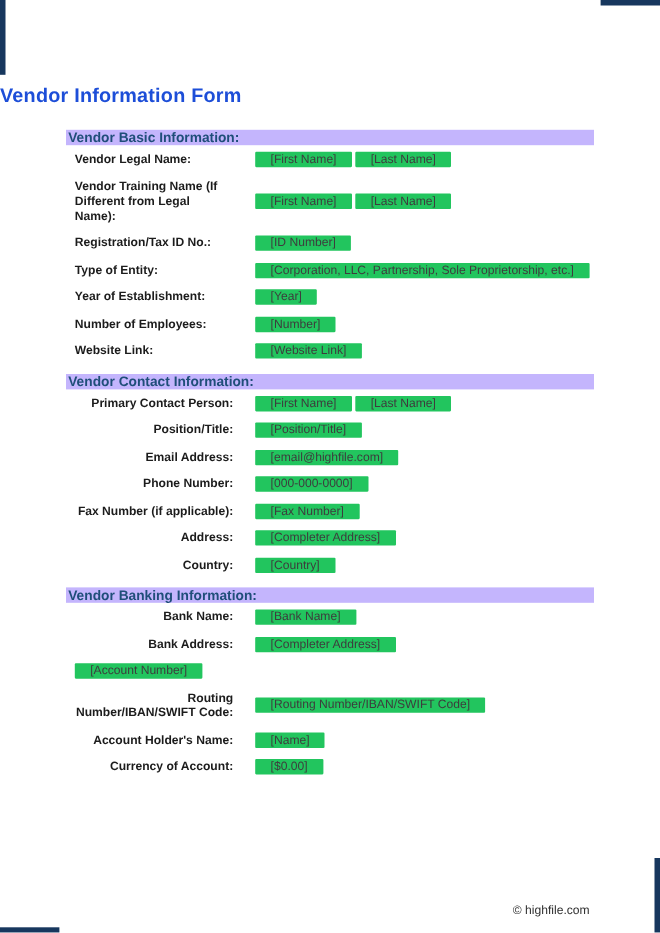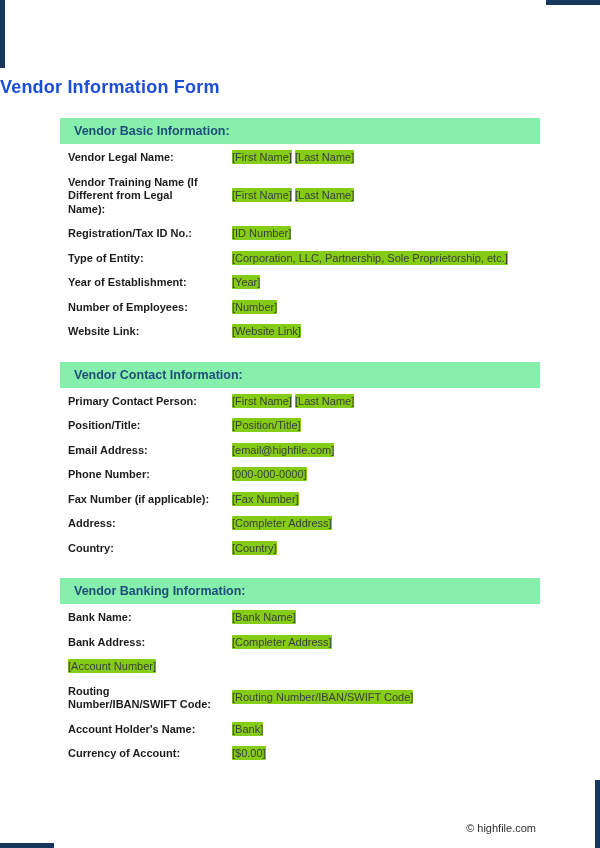--- a/index.html
+++ b/index.html
@@ -27,28 +27,28 @@
     line-height: 22px;
     font-weight: bold;
     color: #1d4ed8;
     letter-spacing: 0.2px;
   }
 
   .content {
     position: absolute;
     left: 60px; right: 60px; top: 118px;
   }
-  .section + .section { margin-top: 23px; }
+  .section + .section { margin-top: 13px; text-align: right; }
 
   .section-bar {
-    height: 26px;
-    background: #86efac;
+    height: 14px;
+    background: #c4b5fd;
     display: flex;
     align-items: center;
-    padding: 0 14px;
+    padding: 0 2px;
     box-sizing: border-box;
   }
   .section-heading {
     font-size: 12.5px;
     font-weight: bold;
     color: #1f4e79;
     margin: 0;
   }
 
   .rows { padding: 7px 0 0 8px; }
@@ -68,22 +68,22 @@
     font-weight: bold;
     color: #1c1c1c;
   }
   .row-value {
     font-size: 11px;
     line-height: 13.5px;
     color: #3d3d3d;
     white-space: nowrap;
   }
   .hl {
-    background: #84cc16;
-    padding: 1px 0;
+    background: #22c55e;
+    padding: 1px 14px;
     border-radius: 1px;
   }
 
   .footer-credit {
     position: absolute;
     top: 799px;
     right: 64px;
     font-size: 11px;
     line-height: 14px;
     color: #2f2f2f;
@@ -206,21 +206,21 @@
     <div class="row-value"><span class="hl">[Account Number]</span></div>
   </div>
 
   <div class="row">
     <div class="row-label">Routing Number/IBAN/SWIFT Code:</div>
     <div class="row-value"><span class="hl">[Routing Number/IBAN/SWIFT Code]</span></div>
   </div>
 
   <div class="row">
     <div class="row-label">Account Holder's Name:</div>
-    <div class="row-value"><span class="hl">[Bank]</span></div>
+    <div class="row-value"><span class="hl">[Name]</span></div>
   </div>
 
   <div class="row">
     <div class="row-label">Currency of Account:</div>
     <div class="row-value"><span class="hl">[$0.00]</span></div>
   </div>
 </div>
   </section>
 </main>
 

